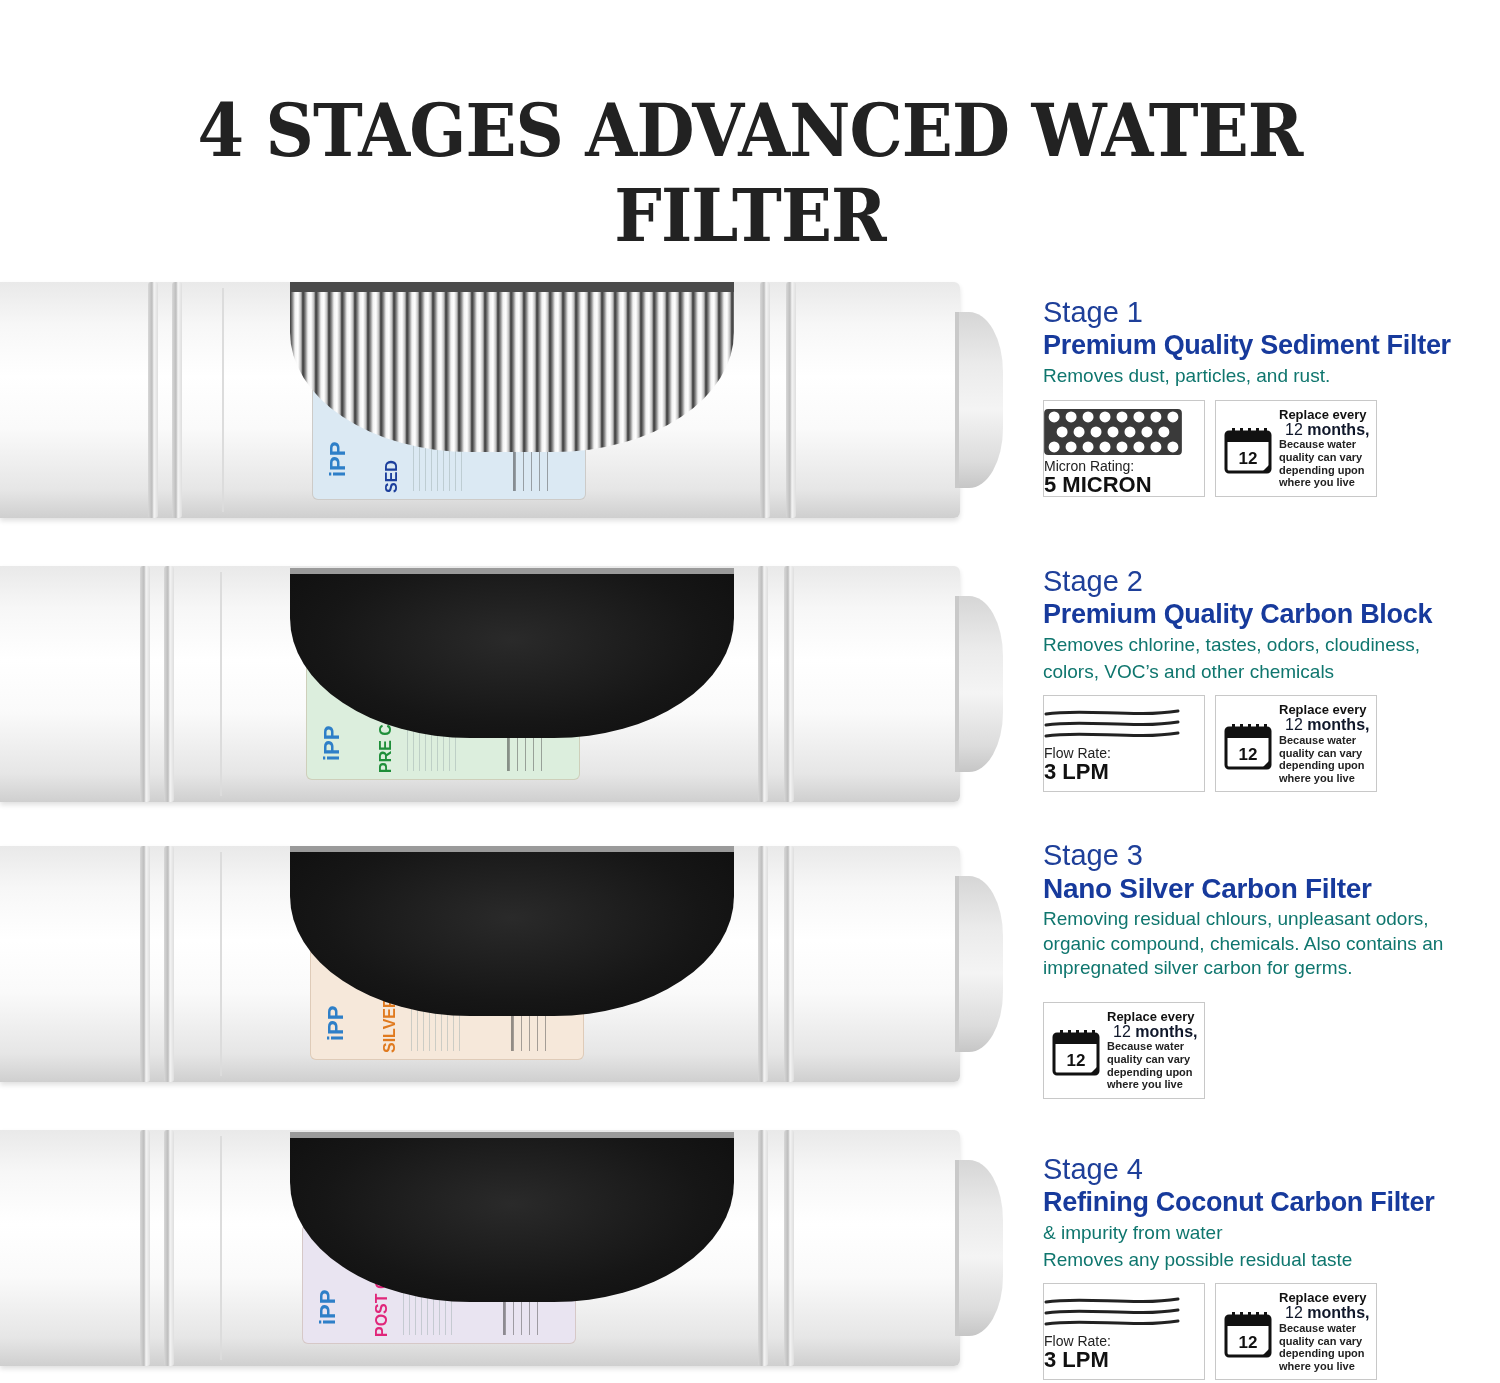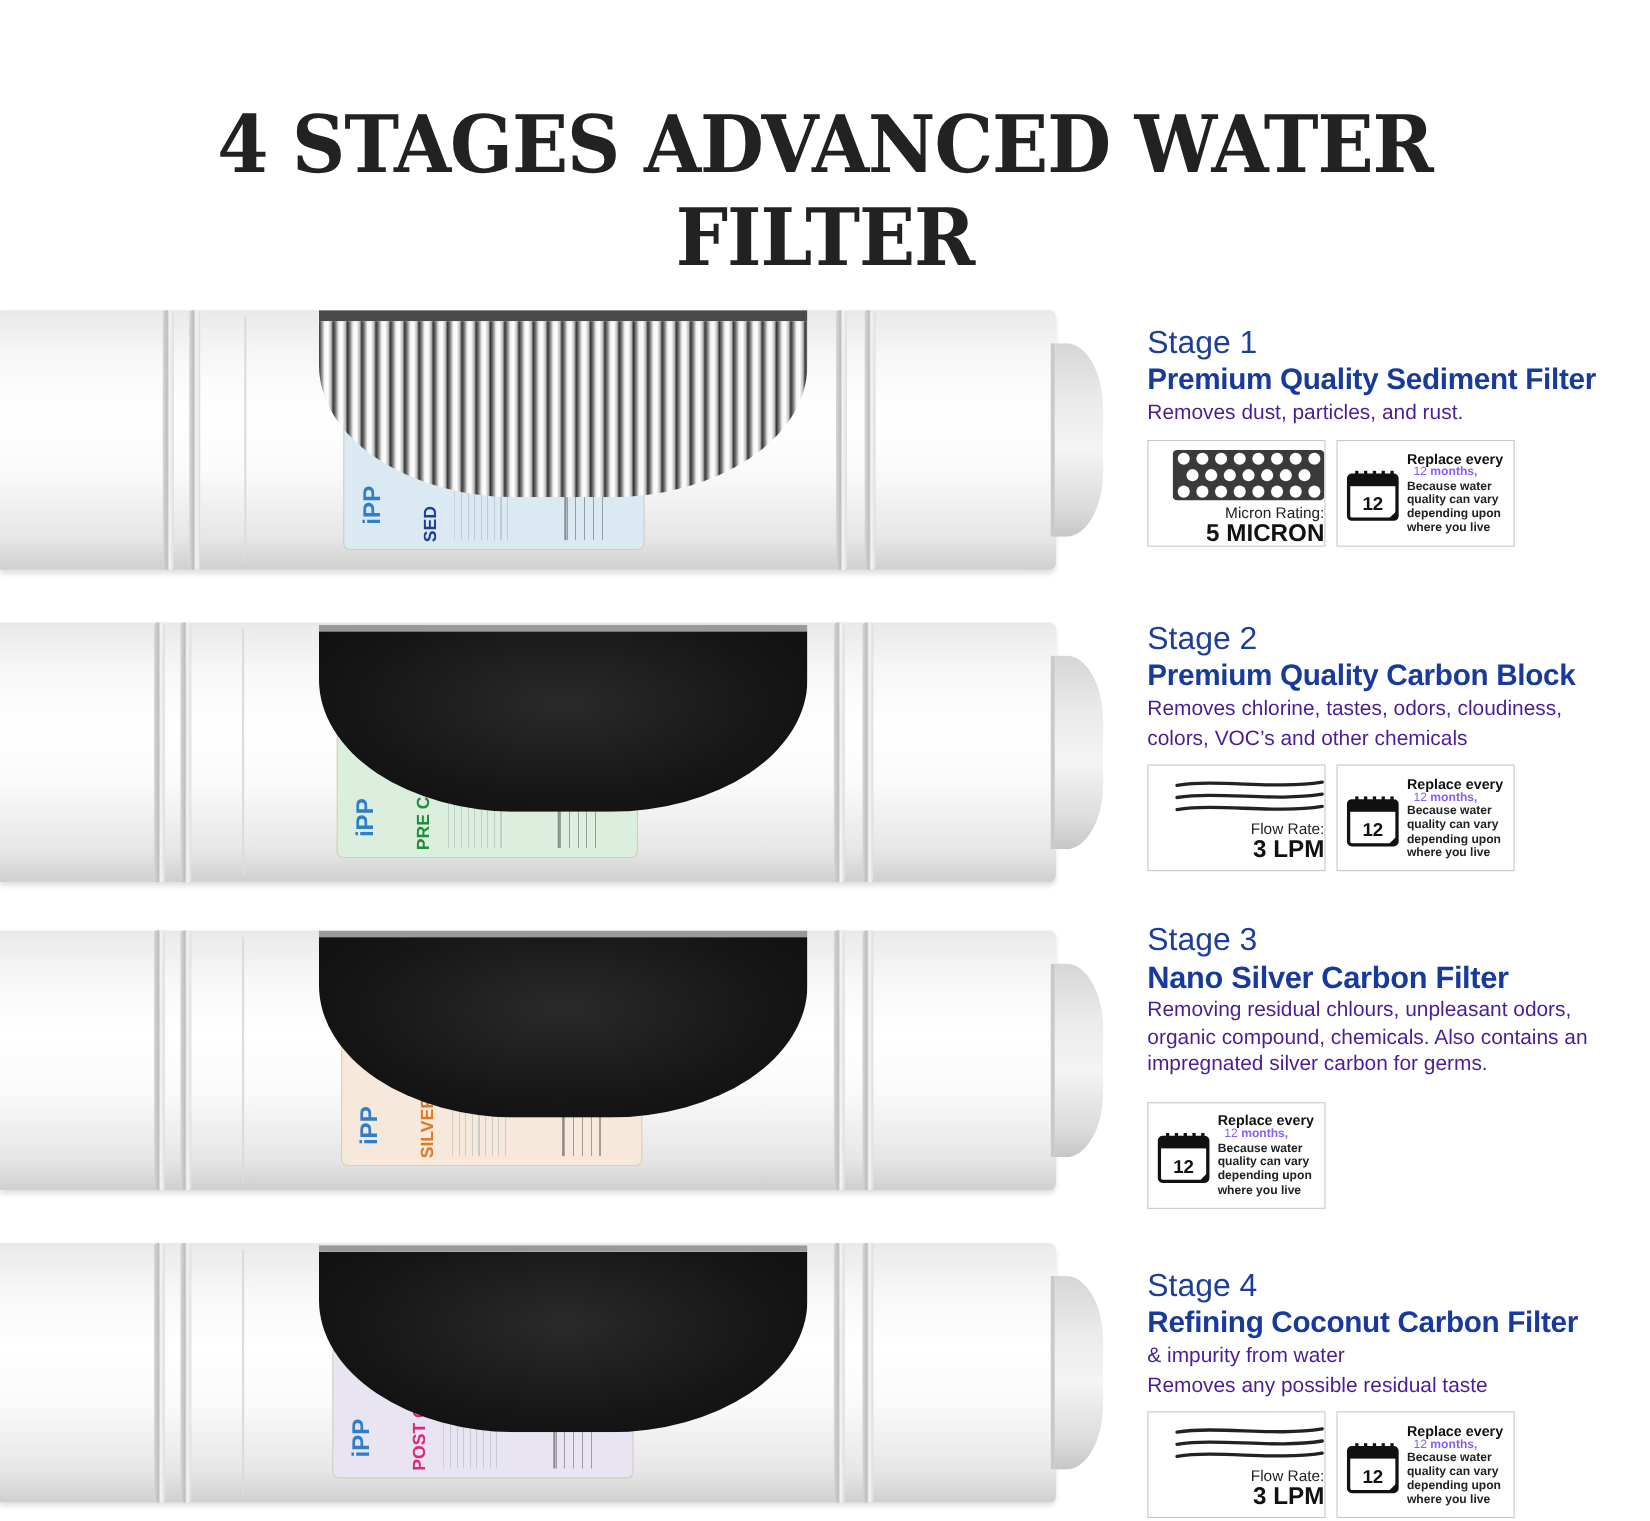--- a/index.html
+++ b/index.html
@@ -64,37 +64,37 @@
   }
   .cut-carbon {
     background: radial-gradient(ellipse at 50% 40%, #2a2a2a 0%, #161616 60%, #0d0d0d 100%);
     border-top: 6px solid #9a9a9a;
   }
 
   
   .stage { position: absolute; left: 1043px; width: 457px; }
   .stage-num { font-size: 29px; color: #1e3f99; font-weight: normal; line-height: 1.1; }
   .stage-name { font-size: 27px; color: #173a9c; font-weight: bold; line-height: 1.2; white-space: nowrap; letter-spacing: -0.3px; }
-  .stage-desc { font-size: 19px; color: #4c1d95; line-height: 1.4; margin-top: 2px; }
+  .stage-desc { font-size: 19px; color: #0f766e; line-height: 1.4; margin-top: 2px; }
   .badges { display: flex; gap: 10px; margin-top: 12px; }
   .badge {
     width: 162px; height: 97px; border: 1px solid #c8c8c8; background: #fff;
     position: relative; overflow: hidden;
   }
-  .badge-spec { display: flex; flex-direction: column; align-items: flex-end; }
+  .badge-spec { display: flex; flex-direction: column; align-items: flex-start; }
   .badge-spec .spec-label { font-size: 14px; color: #222; margin-top: 4px; line-height: 1; }
   .badge-spec .spec-value { font-size: 22px; color: #111; font-weight: bold; line-height: 1.05; }
   .hex-icon { margin-top: 8px; }
   .wave-icon { margin-top: 12px; }
 
   .badge-cal { display: flex; align-items: center; padding-left: 8px; }
   .cal-icon { flex: 0 0 auto; margin-right: 5px; margin-top: 6px; }
   .cal-text { display: flex; flex-direction: column; line-height: 1.05; }
   .cal-line1 { font-size: 13px; font-weight: bold; color: #111; }
-  .cal-line2 { font-size: 11px; font-weight: bold; color: #8b5cf6; padding-left: 6px; }
+  .cal-line2 { font-size: 16px; font-weight: bold; color: #0f172a; padding-left: 6px; }
   .cal-line2 .num { font-weight: normal; }
   .cal-small { font-size: 11px; font-weight: bold; color: #222; line-height: 1.15; }
 </style>
 </head>
 <body>
 
 <h1 class="page-title">4 STAGES ADVANCED WATER FILTER</h1>
 
 <div class="cartridge" style="top:276px;">
   <div class="cart-body"></div>

